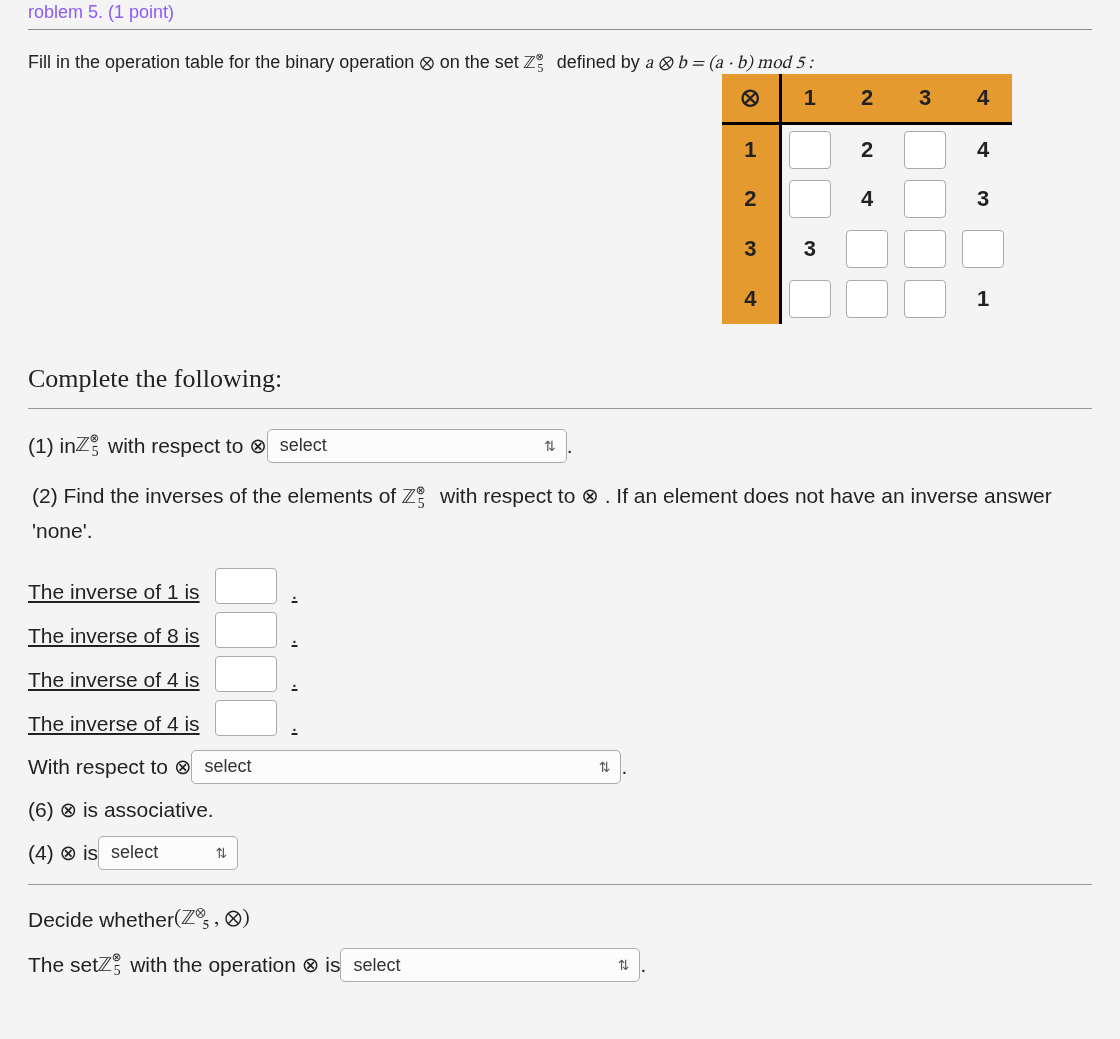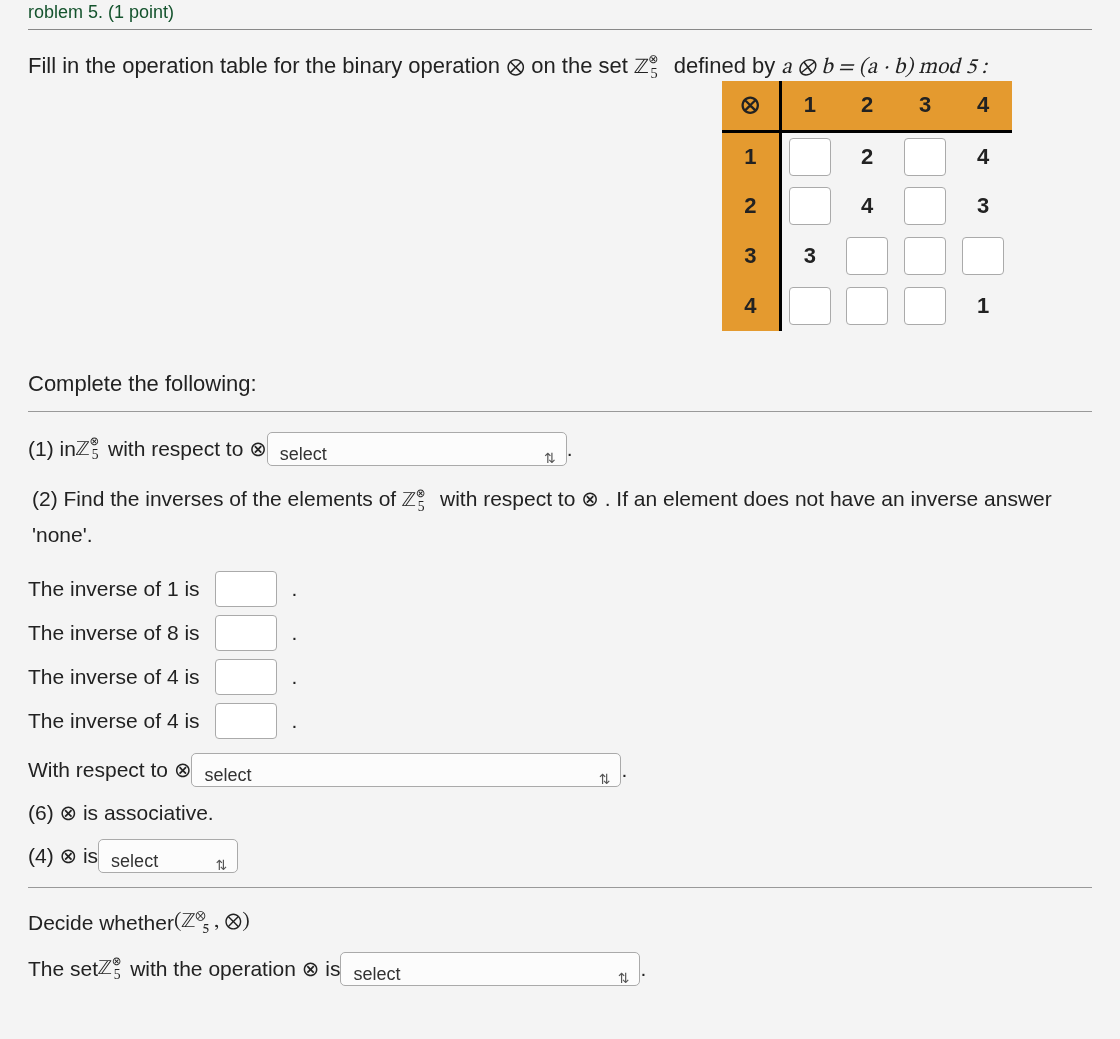--- a/index.html
+++ b/index.html
@@ -10,29 +10,29 @@
     background: #f4f4f4;
     color: #222;
     width: 1120px;
   }
   .page {
     padding: 0 28px 36px 28px;
   }
   .crumb {
     font-size: 18px;
     padding: 2px 0 6px 0;
-    color: #14532d;
+    color: #8b5cf6;
   }
   .hr-top {
     border: none;
     border-top: 1px solid #888;
     margin: 0 0 18px 0;
   }
   .prompt {
-    font-size: 22px;
+    font-size: 18px;
     line-height: 1.6;
     margin: 10px 0 2px 0;
   }
   .table-wrap {
     display: flex;
     justify-content: flex-end;
     padding-right: 80px;
     margin-top: -6px;
     margin-bottom: 40px;
   }
@@ -73,38 +73,39 @@
     border: 1px solid #aaa;
     border-radius: 4px;
     background: #fff;
     text-align: center;
     font-size: 18px;
   }
   .static-cell {
     font-weight: 500;
   }
   .section-title {
-    font-size: 22px;
+    font-size: 26px;
     margin: 18px 0 14px 0;
+    font-family: Liberation Serif, serif;
   }
   hr.section {
     border: none;
     border-top: 1px solid #999;
     margin: 12px 0 20px 0;
   }
   .line {
     font-size: 21px;
     margin: 14px 0;
     display: flex;
     align-items: center;
     flex-wrap: wrap;
   }
   .select {
     display: inline-flex;
-    align-items: flex-end;
+    align-items: center;
     justify-content: space-between;
     border: 1px solid #aaa;
     border-radius: 5px;
     background: #fcfcfc;
     height: 34px;
     padding: 0 10px 0 12px;
     font-size: 18px;
     color: #333;
     cursor: pointer;
   }
@@ -114,22 +115,23 @@
   .caret {
     font-size: 14px;
     color: #555;
     margin-left: 8px;
     line-height: 1;
   }
   .inv-row {
     font-size: 21px;
     margin: 8px 0;
     display: flex;
-    align-items: center;
+    align-items: flex-end;
     gap: 15px;
+    text-decoration: underline;
   }
   .small-input {
     width: 62px;
     height: 36px;
     border: 1px solid #aaa;
     border-radius: 4px;
     background: #fff;
     text-align: center;
     font-size: 18px;
   }

